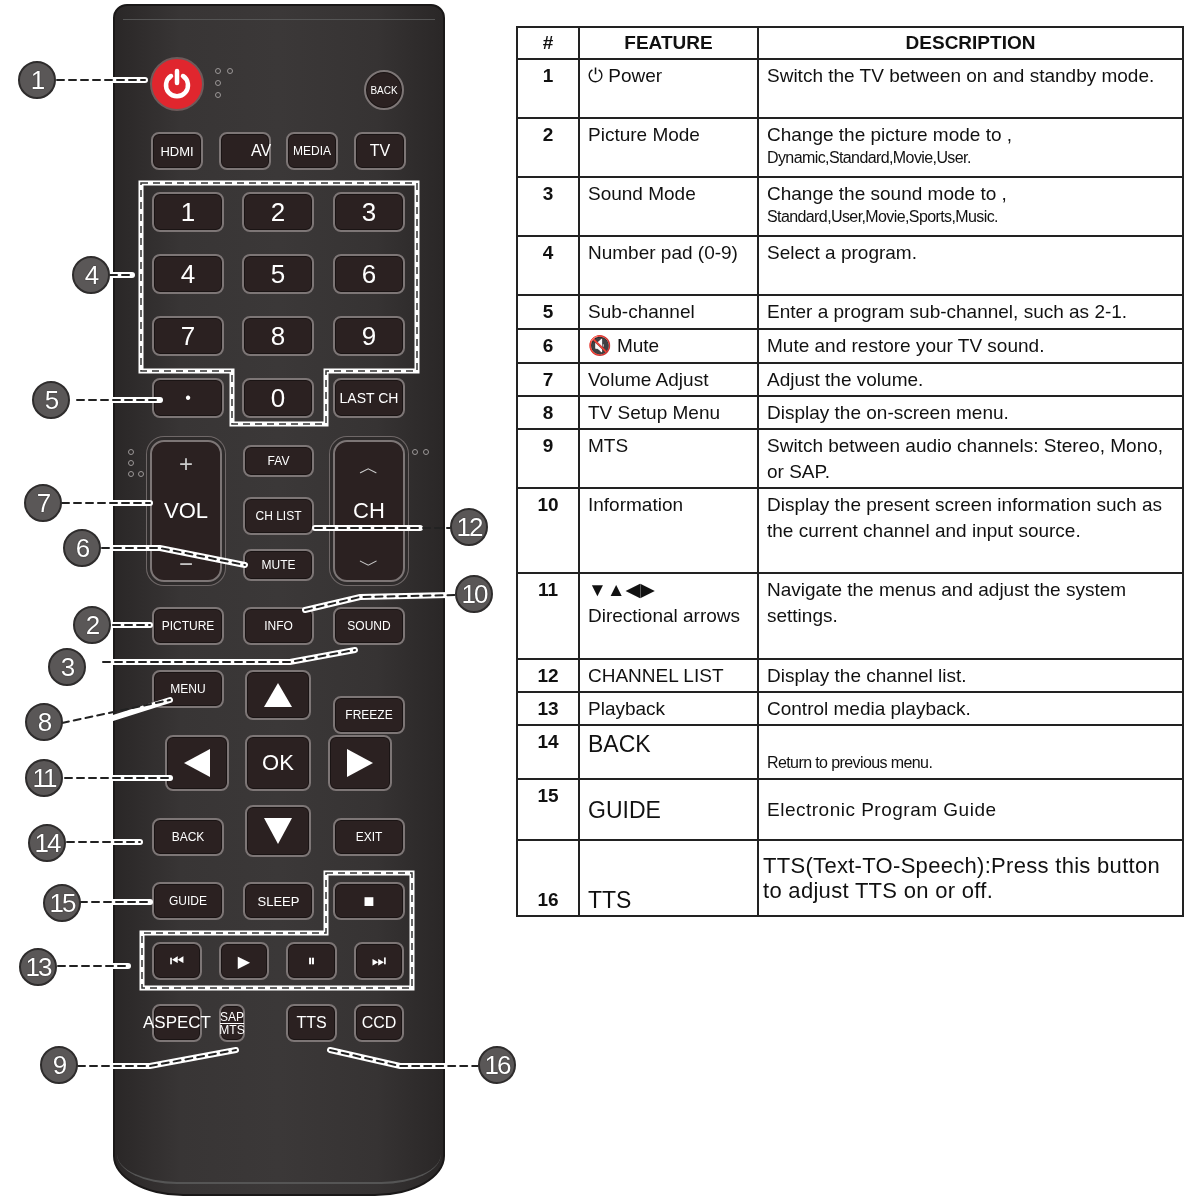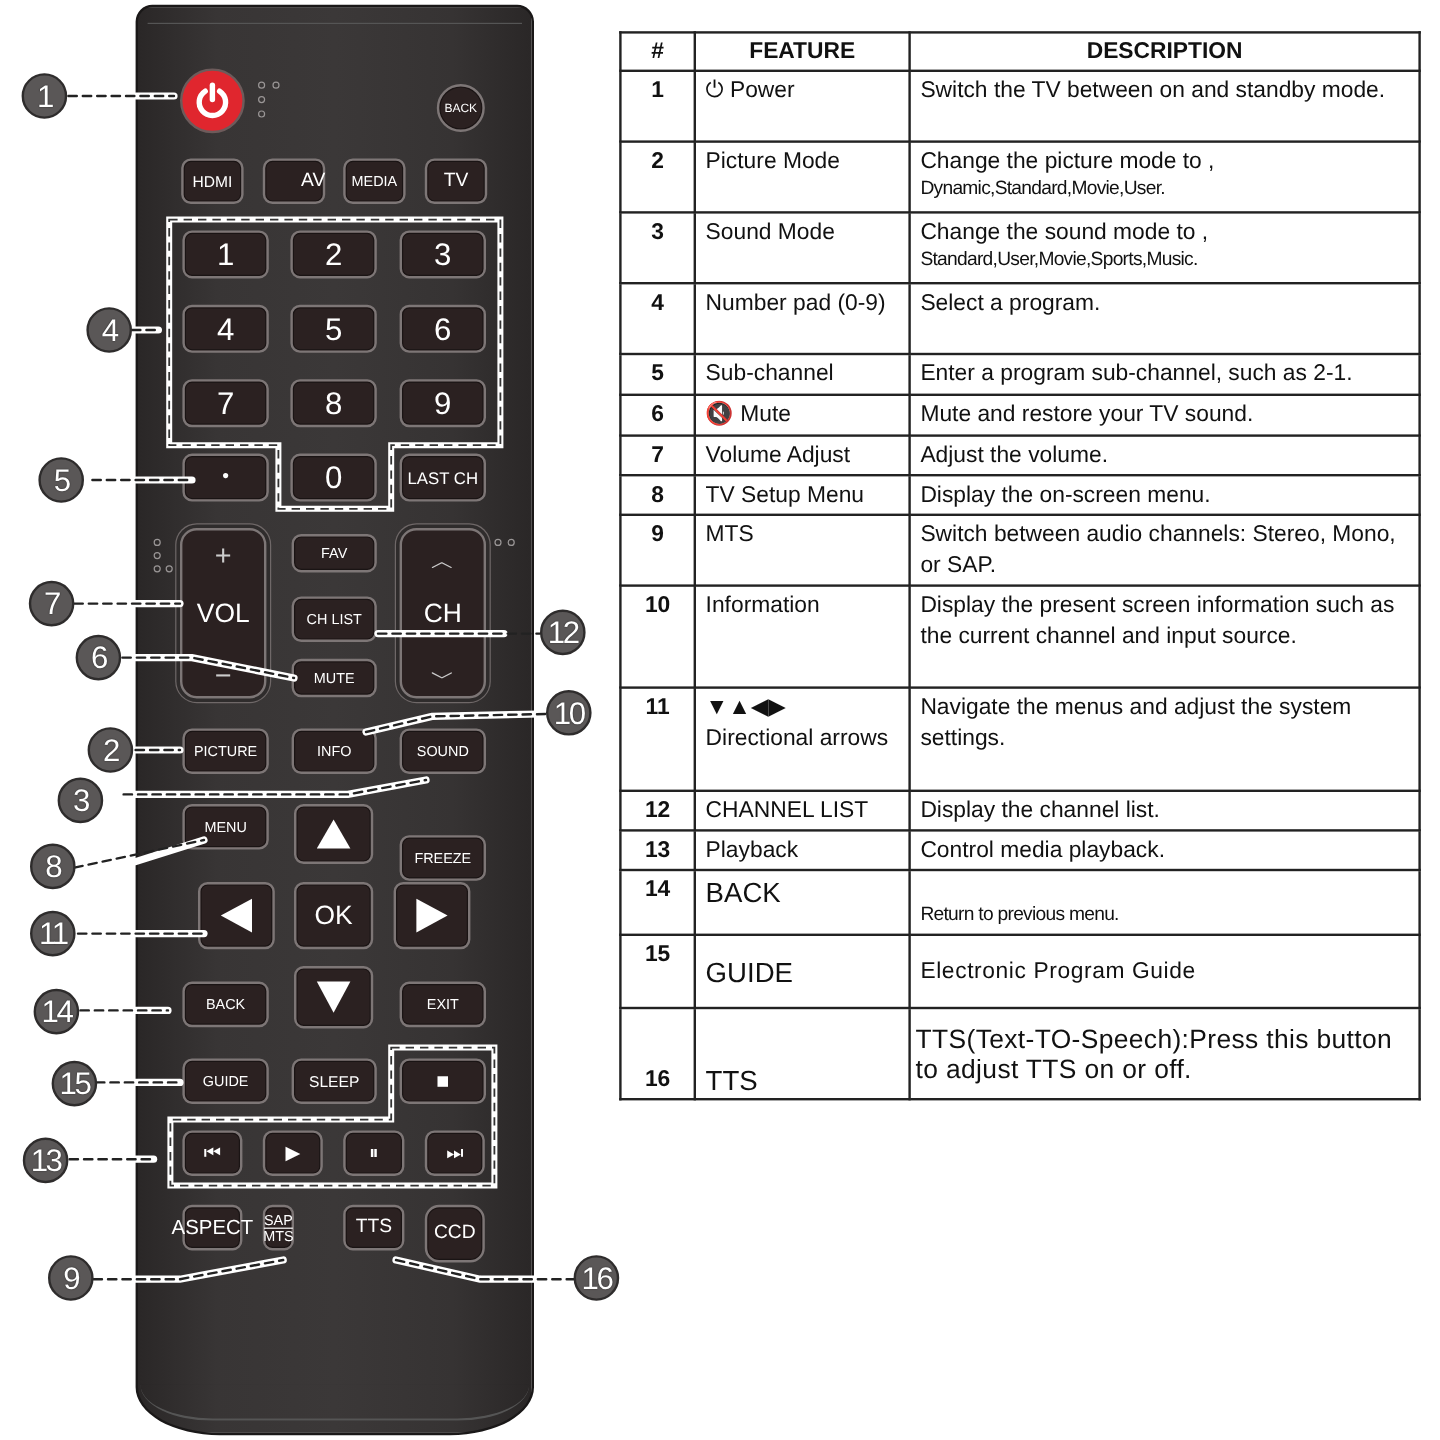--- a/index.html
+++ b/index.html
@@ -188,21 +188,21 @@
   <path d="M326 873 L412 873 L412 988 L142 988 L142 933 L326 933 Z" fill="none" stroke="#fff" stroke-width="5"></path>
   <path d="M326 873 L412 873 L412 988 L142 988 L142 933 L326 933 Z" fill="none" stroke="#333" stroke-width="1.5" stroke-dasharray="7 5"></path>
 </svg>
 
 <div class="btn sm" style="left:152px;top:1004px;width:50px;height:38px;font-size:17px;">ASPECT</div>
 <div class="btn sm" style="left:219px;top:1004px;width:26px;height:38px;flex-direction:column;line-height:12px;">
   <span style="border-bottom:1px solid #fff;">SAP</span>
   <span>MTS</span>
 </div>
 <div class="btn md" style="left:286px;top:1004px;width:51px;height:38px;">TTS</div>
-<div class="btn md" style="left:354px;top:1004px;width:50px;height:48px;border-radius:12px;">CCD</div>
+<div class="btn md" style="left:354px;top:1004px;width:50px;height:38px;">CCD</div>
 
 <svg class="leaders">
   <g fill="none" stroke-linecap="round">
 
     <g stroke="#fff" stroke-width="6">
       <path d="M113 80 L145 80"></path>
       <path d="M110 275 L132 275"></path>
       <path d="M113 400 L160 400"></path>
       <path d="M113 503 L150 503"></path>
       <path d="M113 548 L160 548 L245 565"></path>

